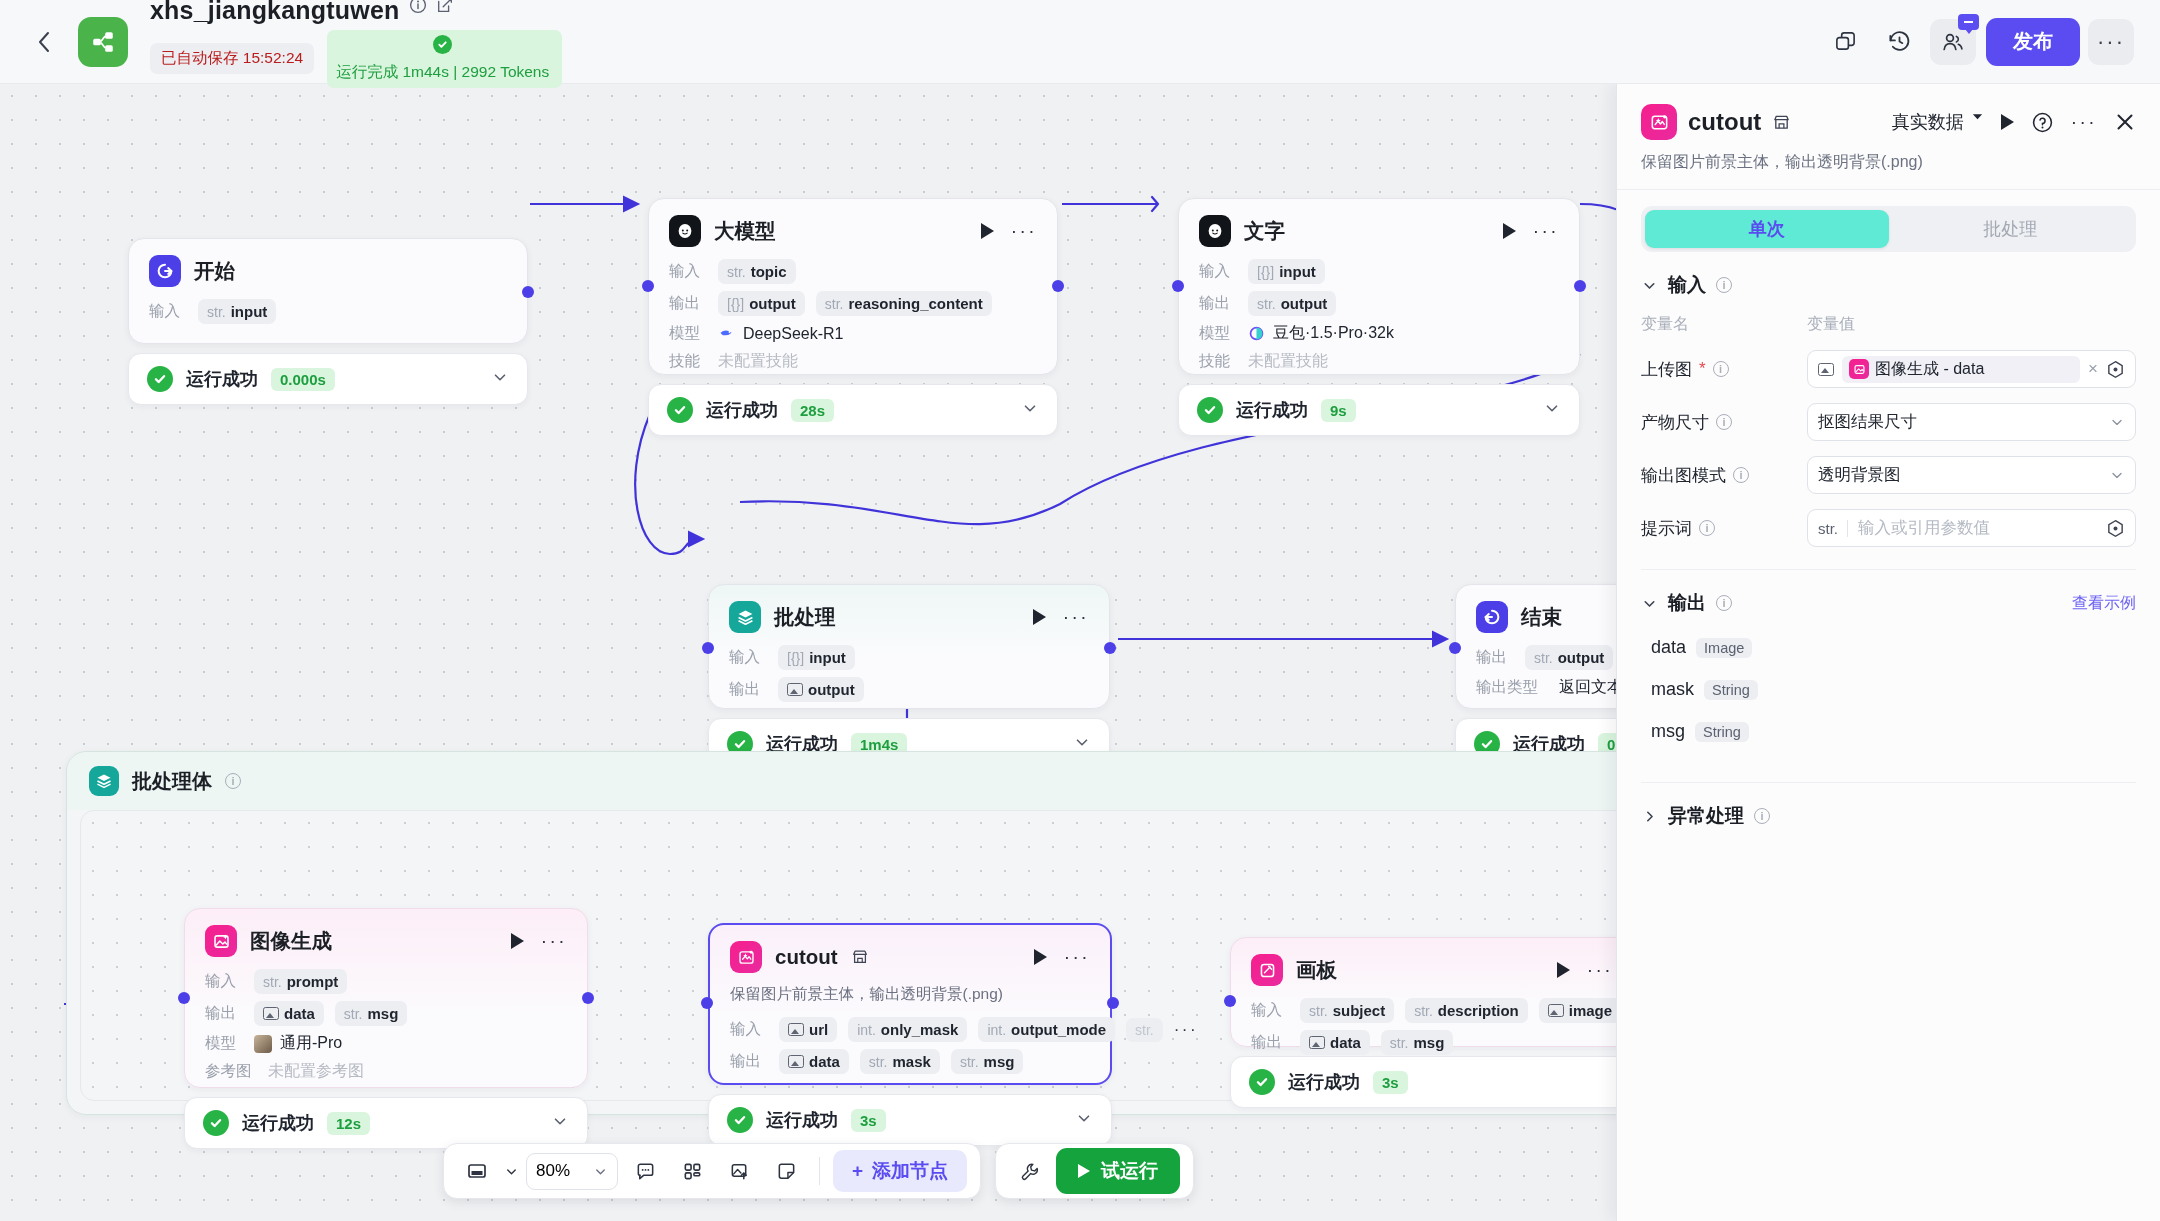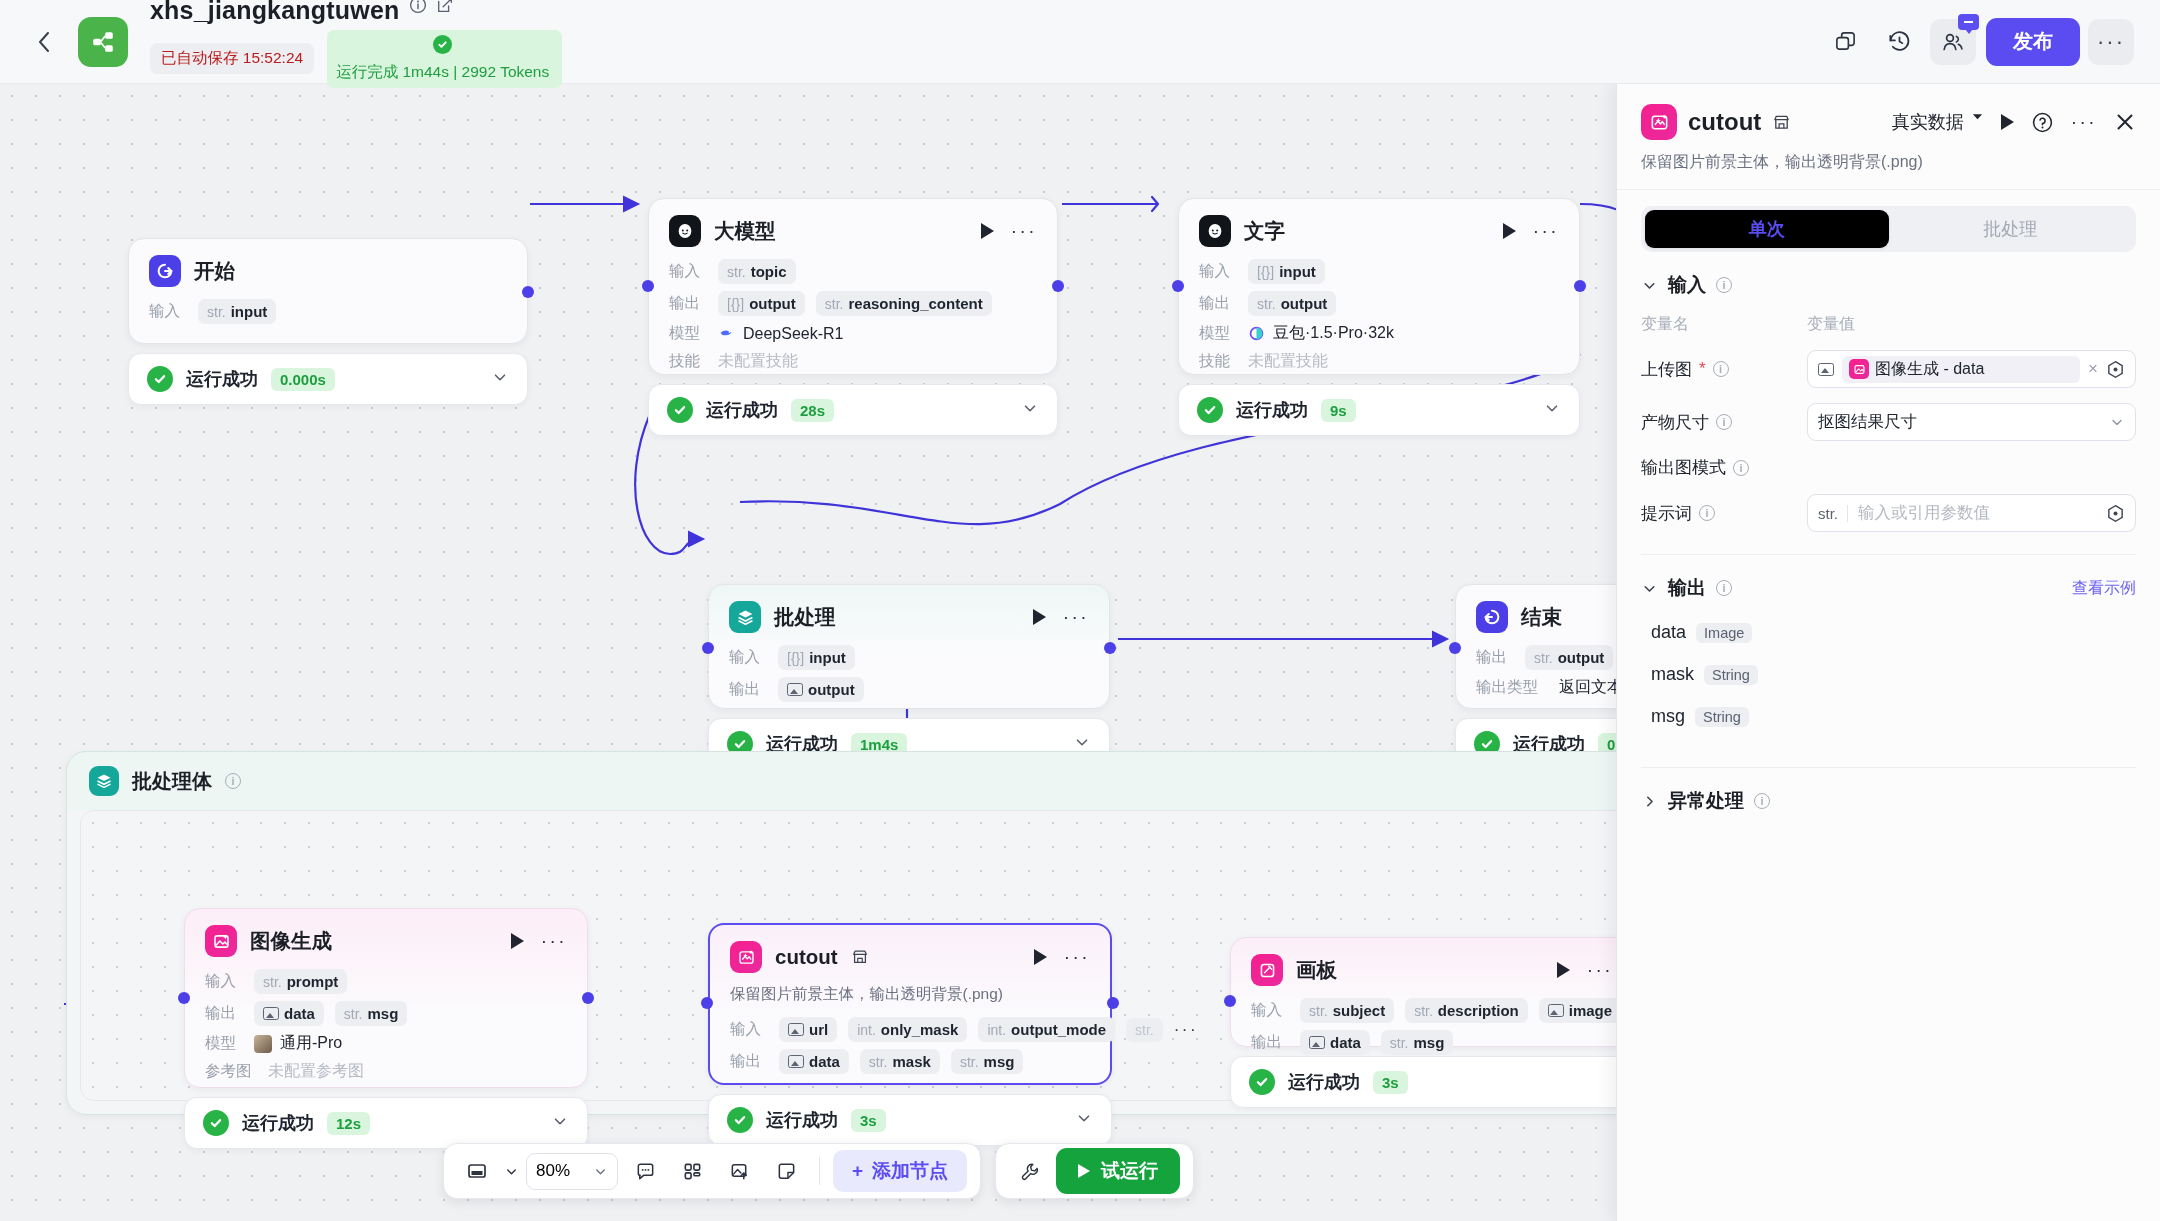--- a/index.html
+++ b/index.html
@@ -203,21 +203,21 @@
   .p-actions { margin-left: auto; display: flex; align-items: center; gap: 17px; }
   .p-select { font-size: 18px; color: #20252f; display: flex; align-items: flex-start;
               gap: 7px; cursor: pointer; }
   .p-desc { font-size: 16px; color: #6b7180; margin-top: 12px; }
   .tabs {
     margin: 16px 24px 0 24px; height: 46px; background: #eff0f3; border-radius: 11px;
     display: flex; padding: 4px;
   }
   .tab { flex: 1; border-radius: 9px; display: flex; align-items: center;
          justify-content: center; font-size: 18px; color: #a3a8b3; cursor: pointer; }
-  .tab.active { background: #000000; color: #5a4cf0; font-weight: 600;
+  .tab.active { background: #5eead4; color: #5a4cf0; font-weight: 600;
                 box-shadow: 0 1px 3px rgba(30,35,50,.09); }
   .sect { padding: 20px 24px 0 24px; }
   .sect-head { display: flex; align-items: center; gap: 10px; }
   .sect-title { font-size: 19px; font-weight: 600; color: #1c2026; }
   .sect-link { margin-left: auto; font-size: 16px; color: #6d63f2; cursor: pointer; }
   .chev { color: #3e4452; display: inline-flex; }
   .colheads { display: flex; margin-top: 16px; font-size: 16px; color: #a9aeb9; }
   .colheads .c1 { width: 166px; } 
   .frow { display: flex; align-items: center; margin-top: 15px; }
   .fname { width: 166px; font-size: 17px; color: #20252f; display: flex;
@@ -1008,20 +1008,28 @@
               </svg>
           </div>
         </div>
       </div>
 
       <div class="frow">
         <div class="fname">
           <span>输出图模式</span>
           <i class="info-i">i</i>
         </div>
+        <div class="fval">
+          <div class="ctrl">
+            <span style="flex:1">透明背景图</span>
+            <svg width="16" height="16" viewBox="0 0 20 20">
+                <path d="M5 8 L10 13 L15 8" stroke="#8d939f" stroke-width="1.7" fill="none" stroke-linecap="round" stroke-linejoin="round"></path>
+              </svg>
+          </div>
+        </div>
       </div>
 
       <div class="frow">
         <div class="fname">
           <span>提示词</span>
           <i class="info-i">i</i>
         </div>
         <div class="fval">
           <div class="ctrl">
             <span class="str-tag">str.</span>

